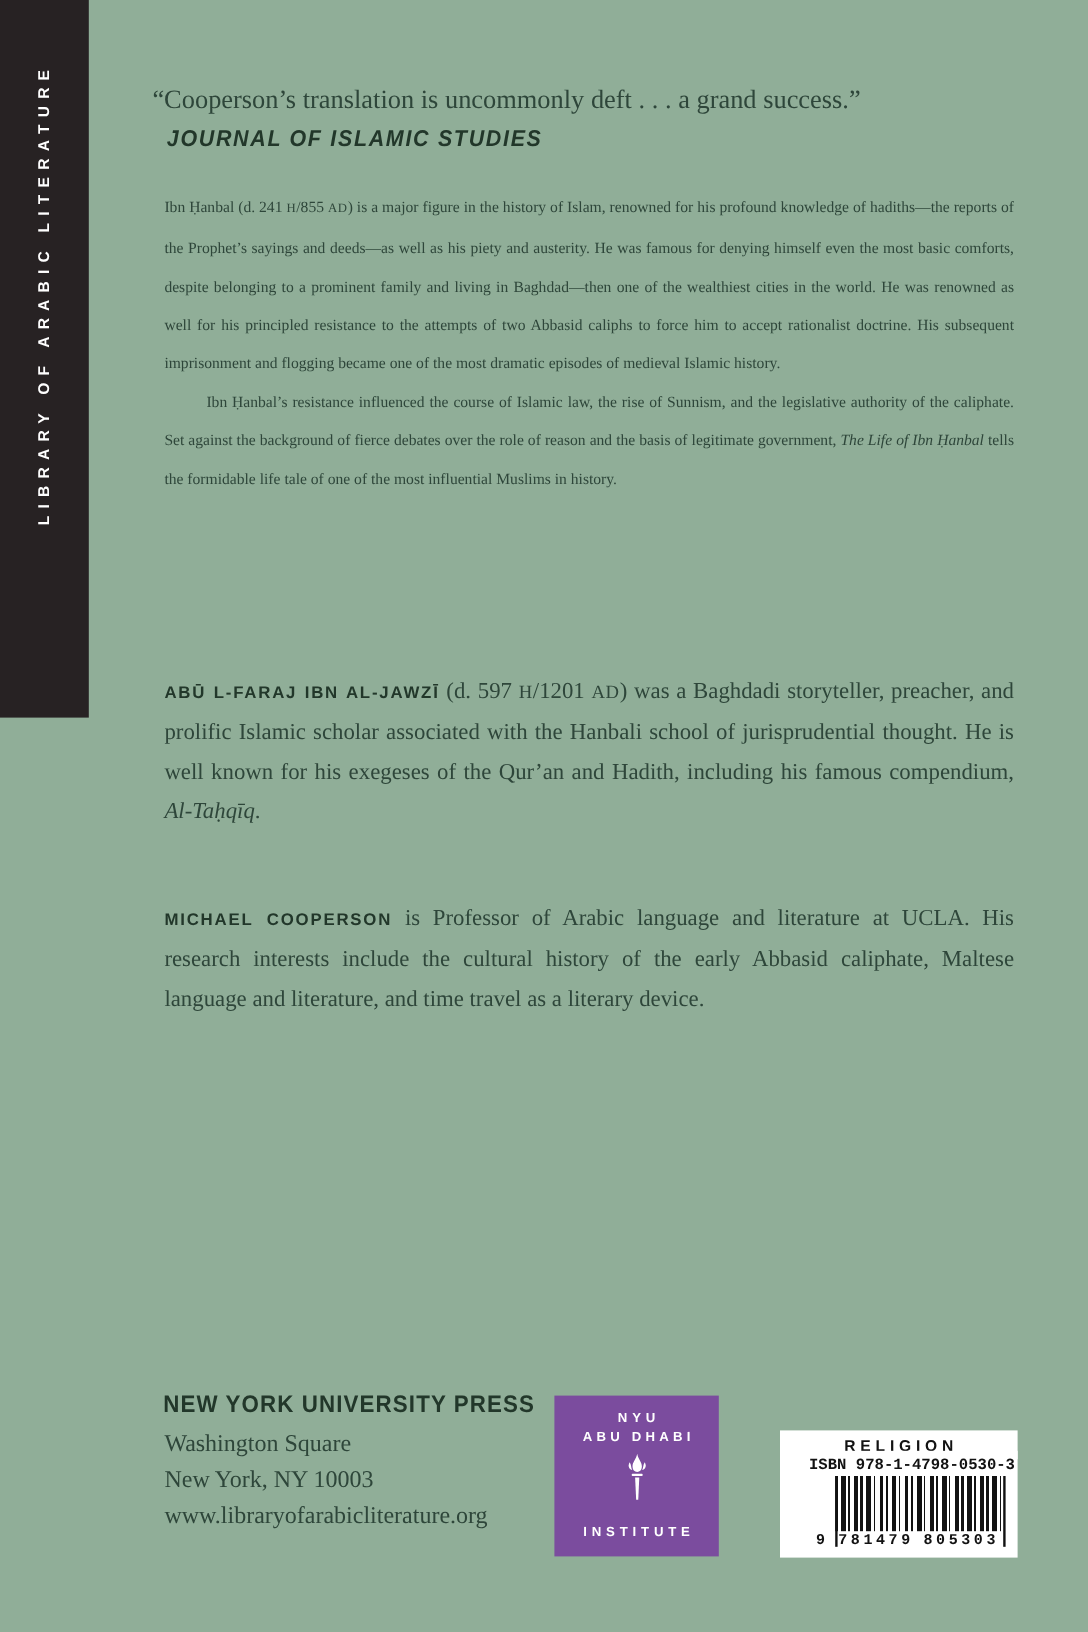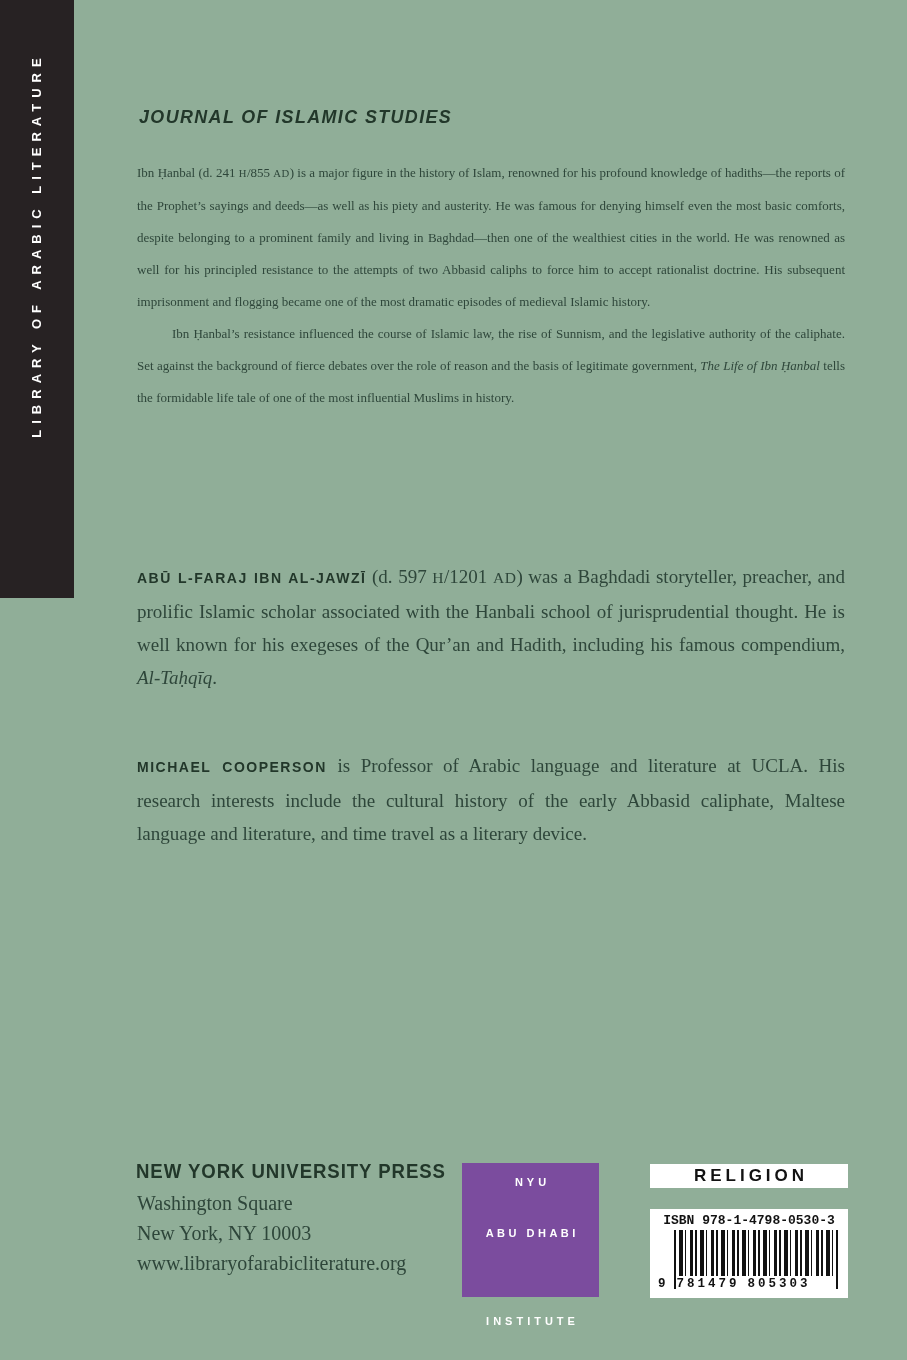--- a/index.html
+++ b/index.html
@@ -130,49 +130,49 @@
     width: 137px; height: 134px;
     background: var(--purple);
     color: var(--white);
     font-family: "Liberation Sans", "DejaVu Sans", sans-serif;
     font-weight: bold;
     text-align: center;
     display: flex;
     flex-direction: column;
     align-items: center;
     padding: 13px 0 14px 0;
-    gap: 35px;
   }
   .nyuad .l1 { font-size: 11px; letter-spacing: 4px; text-indent: 4px; }
   .nyuad .l2 { font-size: 11px; letter-spacing: 3.5px; text-indent: 3.5px; margin-top: 4px; }
   .nyuad .torch { margin-top: 6px; height: 44px; }
   .nyuad .l3 { font-size: 11px; letter-spacing: 4px; text-indent: 4px; margin-top: auto; }
 
   
   .religion {
     position: absolute;
-    left: 650px; top: 1164px;
+    left: 650px; top: 1192px;
     width: 198px; height: 24px;
     background: var(--white);
     display: flex; align-items: center; justify-content: center;
     font-family: "Liberation Sans", "DejaVu Sans", sans-serif;
     font-weight: bold;
-    font-size: 17px;
+    font-size: 13px;
     letter-spacing: 4px;
     text-indent: 4px;
     color: var(--ink);
   }
 
   
   .barcode-box {
     position: absolute;
     left: 650px; top: 1209px;
     width: 198px; height: 89px;
     background: var(--white);
     color: var(--ink);
+    padding-left: 22px;
   }
   .isbn {
     text-align: center;
     font-family: "Liberation Mono", "DejaVu Sans Mono", monospace;
     font-weight: bold;
     font-size: 13px;
     letter-spacing: 0px;
     padding-top: 4px;
     white-space: nowrap;
   }
@@ -208,20 +208,21 @@
 </style>
 </head>
 <body>
 
 <div class="page">
 
   <div class="spine">
     <div class="spine-label">LIBRARY OF ARABIC LITERATURE</div>
   </div>
 
+  <div class="quote">“Cooperson’s translation is uncommonly deft . . . a grand success.”</div>
   <div class="journal">JOURNAL OF ISLAMIC STUDIES</div>
 
   <div class="body-text">
     <p><span>Ibn Ḥanbal (d. 241 </span><span class="sc">H</span><span>/855 </span><span class="sc">AD</span><span>) is a major figure in the history of Islam, renowned for his profound knowledge of hadiths—the reports of the Prophet’s sayings and deeds—as well as his piety and austerity. He was famous for denying himself even the most basic comforts, despite belonging to a prominent family and living in Baghdad—then one of the wealthiest cities in the world. He was renowned as well for his principled resistance to the attempts of two Abbasid caliphs to force him to accept rationalist doctrine. His subsequent imprisonment and flogging became one of the most dramatic episodes of medieval Islamic history.</span></p>
     <p><span>Ibn Ḥanbal’s resistance influenced the course of Islamic law, the rise of Sunnism, and the legislative authority of the caliphate. Set against the background of fierce debates over the role of reason and the basis of legitimate government, </span><span class="i">The Life of Ibn Ḥanbal</span><span> tells the formidable life tale of one of the most influential Muslims in history.</span></p>
   </div>
 
   <div class="bio bio-1"><span class="name">ABŪ L-FARAJ IBN AL-JAWZĪ</span><span> (d. 597 </span><span class="sc">H</span><span>/1201 </span><span class="sc">AD</span><span>) was a Baghdadi storyteller, preacher, and prolific Islamic scholar associated with the Hanbali school of jurisprudential thought. He is well known for his exegeses of the Qur’an and Hadith, including his famous compendium, </span><span class="i">Al-Taḥqīq</span><span>.</span></div>
   <div class="bio bio-2"><span class="name">MICHAEL COOPERSON</span><span> is Professor of Arabic language and literature at UCLA. His research interests include the cultural history of the early Abbasid caliphate, Maltese language and literature, and time travel as a literary device.</span></div>
 

